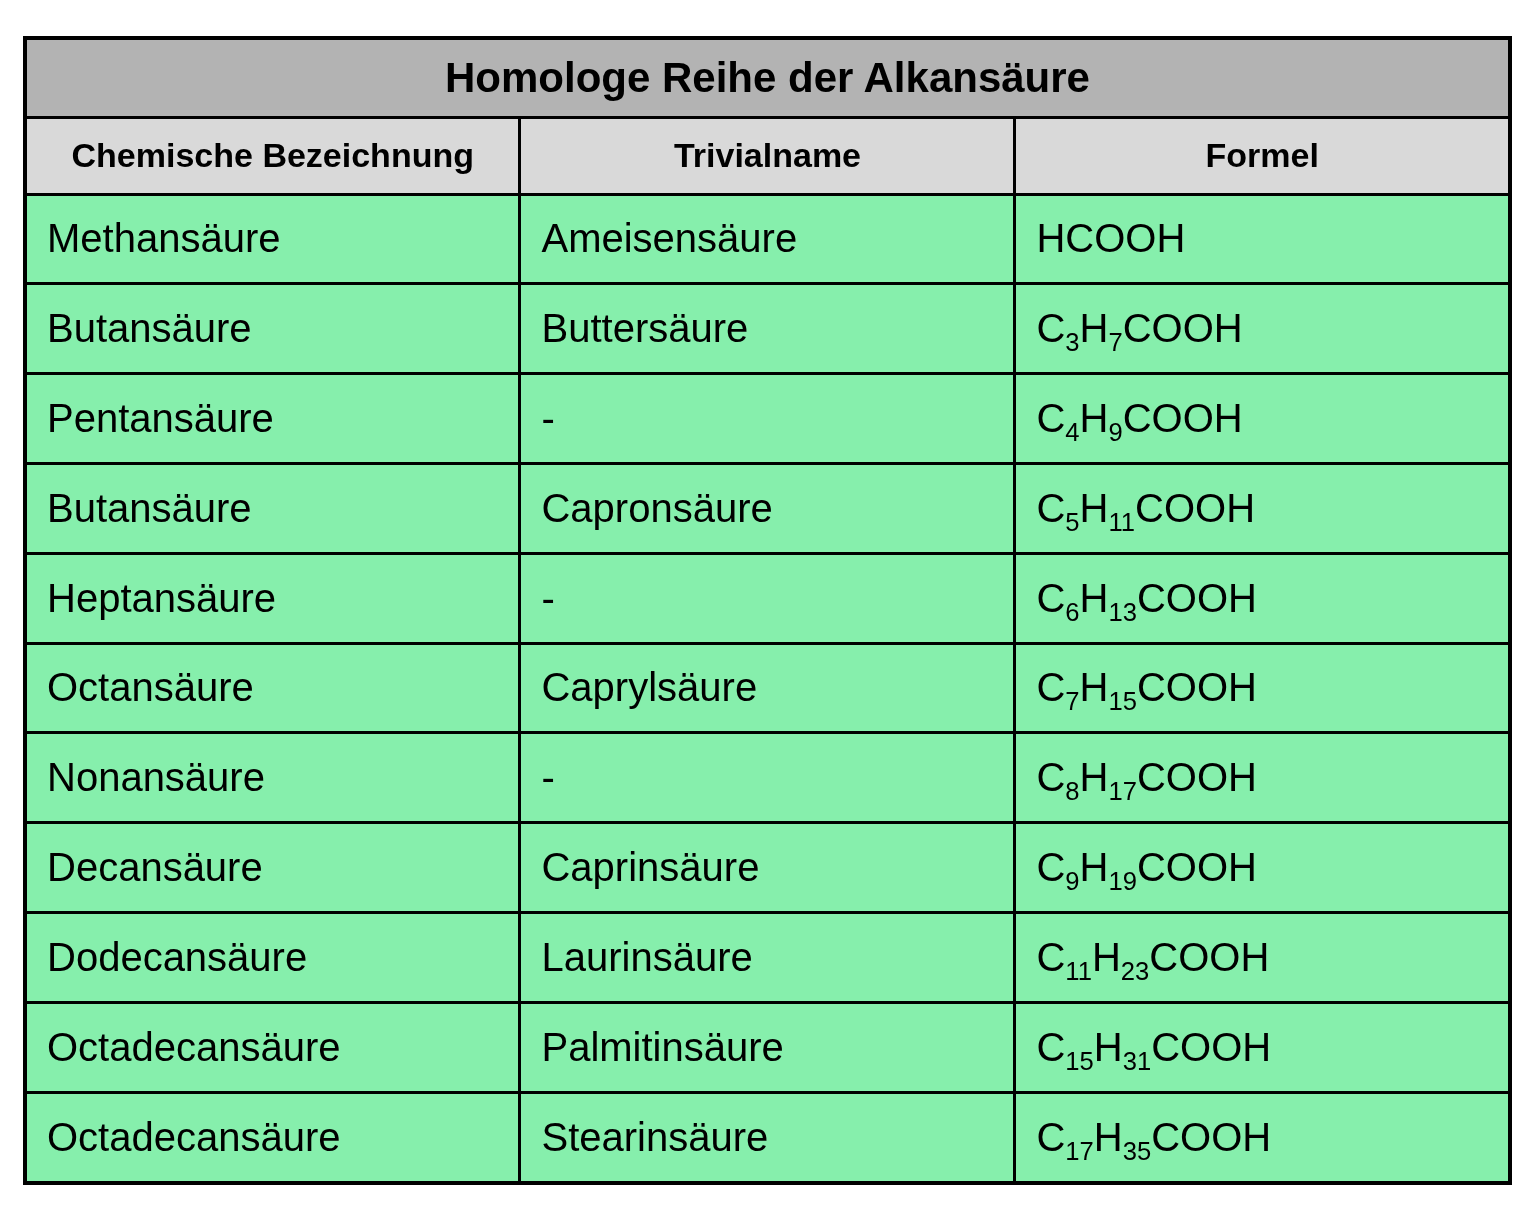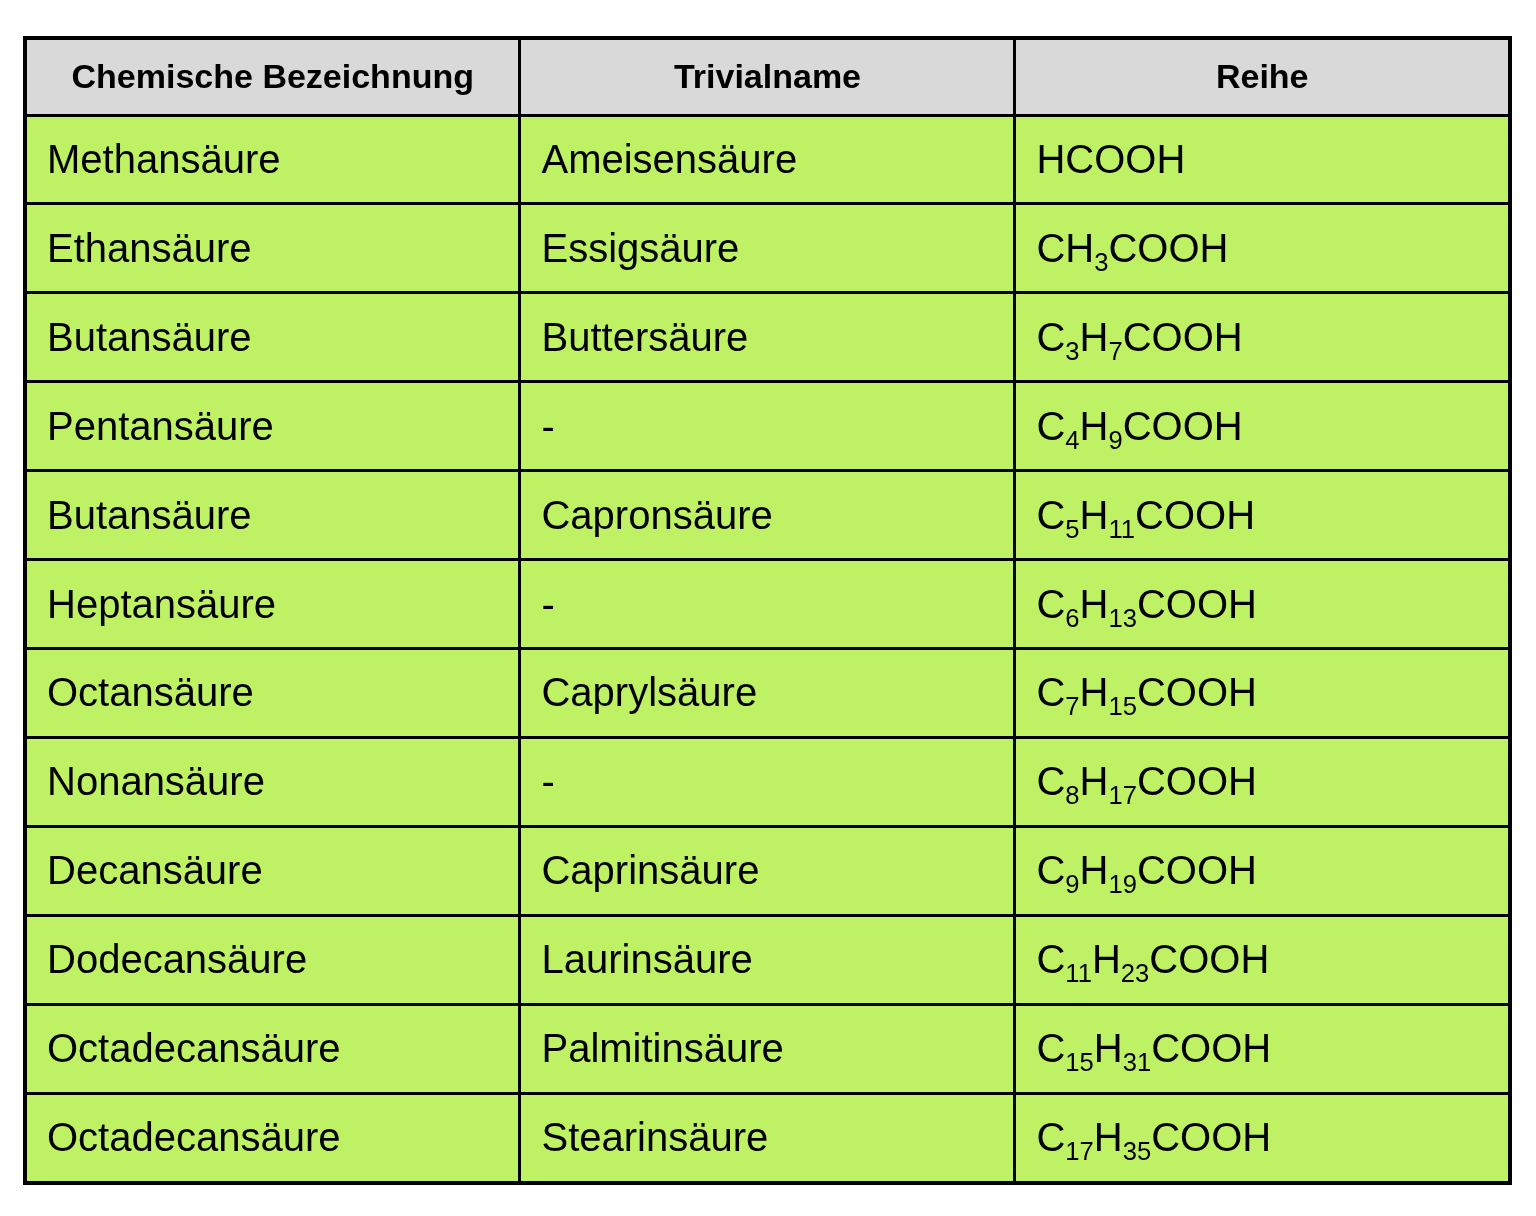--- a/index.html
+++ b/index.html
@@ -51,21 +51,21 @@
   }
   .header-row th {
     background: var(--header-bg, #d9d9d9);
     font-size: 34px;
     font-weight: bold;
     text-align: center;
     height: 77px;
     vertical-align: middle;
   }
   tbody td {
-    background: #bef264;
+    background: #86efac;
     font-size: 40px;
     font-weight: normal;
     text-align: left;
     padding-left: 20px;
     vertical-align: middle;
   }
   tbody td sub {
     font-size: 0.64em;
     line-height: 0;
   }
@@ -74,37 +74,35 @@
 <body>
 
 <div class="page">
   <table class="acid-table">
     <colgroup>
       <col>
         <col>
         <col>
     </colgroup>
     <thead>
+      <tr class="title-row">
+        <th colspan="3">Homologe Reihe der Alkansäure</th>
+      </tr>
       <tr class="header-row">
         <th>Chemische Bezeichnung</th>
         <th>Trivialname</th>
-        <th>Reihe</th>
+        <th>Formel</th>
       </tr>
     </thead>
     <tbody>
 
     <tr>
           <td>Methansäure</td>
           <td>Ameisensäure</td>
           <td>HCOOH</td>
-        </tr>
-        <tr>
-          <td>Ethansäure</td>
-          <td>Essigsäure</td>
-          <td>CH<sub>3</sub>COOH</td>
         </tr>
         <tr>
           <td>Butansäure</td>
           <td>Buttersäure</td>
           <td>C<sub>3</sub>H<sub>7</sub>COOH</td>
         </tr>
         <tr>
           <td>Pentansäure</td>
           <td>-</td>
           <td>C<sub>4</sub>H<sub>9</sub>COOH</td>

